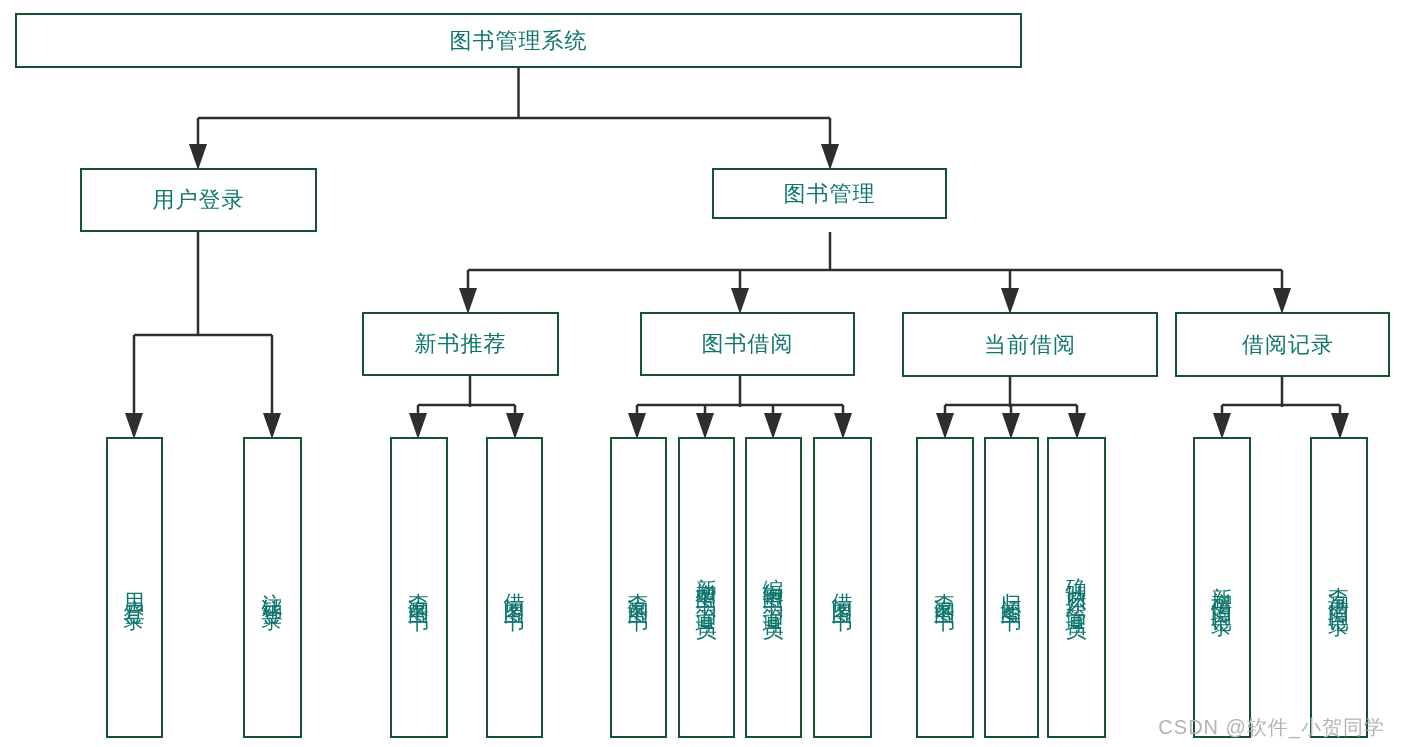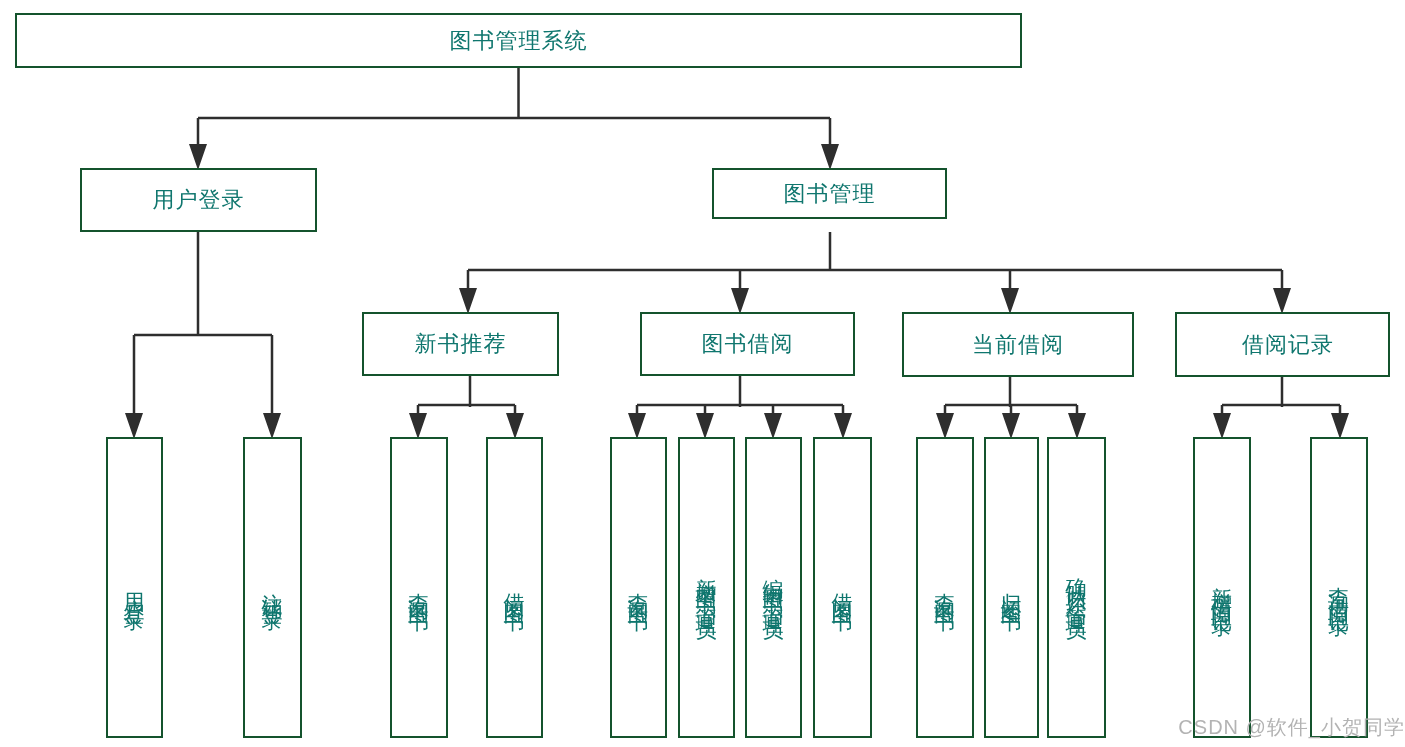--- a/index.html
+++ b/index.html
@@ -13,21 +13,21 @@
     border:2px solid #14532d; background:#ffffff;
     display:flex; align-items:center; justify-content:center;
     color:#0f766e;
   }
   .h-node { font-size:22px; letter-spacing:1px; white-space:nowrap; }
   .v-node span {
     writing-mode:vertical-rl; text-orientation:mixed;
     font-size:21px; letter-spacing:6px; line-height:1;
   }
   .watermark {
-    position:absolute; right:0; bottom:6px;
+    position:absolute; right:20px; bottom:6px;
     font-size:20px; color:#b3b3b3; letter-spacing:1px; z-index:5;
     white-space:nowrap;
   }
 </style>
 </head>
 <body>
 
 <div class="canvas">
 
   <svg class="connectors" viewBox="0 0 1405 747" xmlns="http://www.w3.org/2000/svg">
@@ -61,21 +61,21 @@
       M1331 413 L1349 413 L1340 439 Z"></path>
   </svg>
 
   <div class="node h-node" style="left:15px; top:13px; width:1007px; height:55px;">图书管理系统</div>
 
   <div class="node h-node" style="left:80px; top:168px; width:237px; height:64px;">用户登录</div>
   <div class="node h-node" style="left:712px; top:168px; width:235px; height:51px;">图书管理</div>
 
   <div class="node h-node" style="left:362px; top:312px; width:197px; height:64px;">新书推荐</div>
   <div class="node h-node" style="left:633px; top:312px; width:215px; height:64px;margin-left:7px;">图书借阅</div>
-  <div class="node h-node" style="left:902px; top:312px; width:232px; height:65px;">当前借阅</div>
+  <div class="node h-node" style="left:902px; top:312px; width:256px; height:65px;">当前借阅</div>
   <div class="node h-node" style="left:1175px; top:312px; width:215px; height:65px;padding-left:11px;">借阅记录</div>
 
   <div class="node v-node" style="left:106px; top:437px; width:57px; height:301px;">
     <span>用户登录</span>
   </div>
   <div class="node v-node" style="left:243px; top:437px; width:59px; height:301px;">
     <span>注销登录</span>
   </div>
   <div class="node v-node" style="left:390px; top:437px; width:58px; height:301px;">
     <span>查询图书</span>

